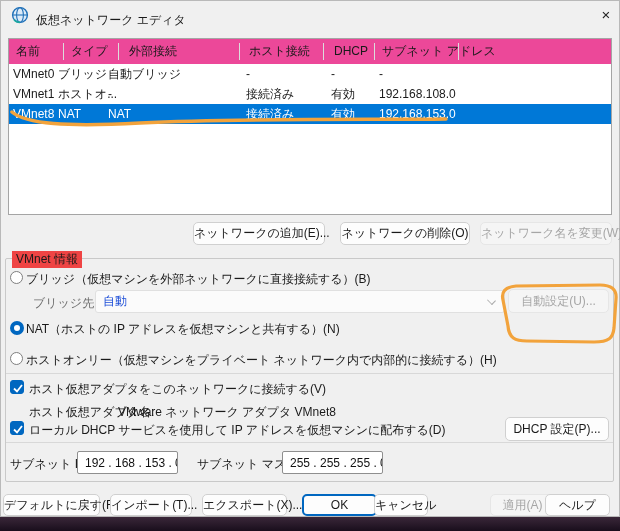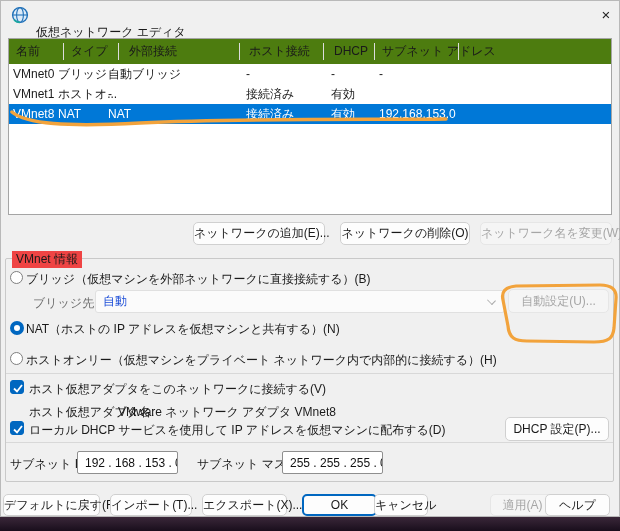--- a/index.html
+++ b/index.html
@@ -4,27 +4,27 @@
 <style>
   * { box-sizing: border-box; margin: 0; padding: 0; }
   html,body { width:620px; height:531px; }
   body { font-family: "Liberation Sans", sans-serif; font-size: 12px; color:#1a1a1a; }
   #screen { position:relative; width:620px; height:531px; overflow:hidden; background:#f0f0f0; }
   .dialog { position:absolute; left:0; top:0; width:620px; height:517px; background:#f0f0f0;
             box-shadow: inset 0 0 0 1px #b9b9b9; }
   
   .titlebar { position:absolute; left:0; top:0; width:620px; height:30px; }
   .app-icon { position:absolute; left:11px; top:6px; width:18px; height:18px; }
-  .title-text { position:absolute; left:36px; top:24px; font-size:12px; }
+  .title-text { position:absolute; left:36px; top:12px; font-size:12px; }
   .close-btn { position:absolute; left:594px; top:3px; width:24px; height:24px;
                text-align:center; line-height:24px; font-size:15px; color:#222; cursor:pointer; }
   
   .table { position:absolute; left:8px; top:38px; width:604px; height:177px;
            background:#ffffff; border:1px solid #a5a5a5; }
-  .thead { position:absolute; left:0; top:0; width:100%; height:25px; background:#4d7c0f; }
+  .thead { position:absolute; left:0; top:0; width:100%; height:25px; background:#ec4899; }
   .thead .hsep { position:absolute; top:4px; width:1px; height:17px; background:#dcdcdc; }
   .hcell { position:absolute; top:0; line-height:25px; white-space:nowrap; }
   .trow { position:absolute; left:0; width:602px; height:20px; line-height:20px; white-space:nowrap;padding-left:6px; }
   .trow span { position:absolute; top:0; }
   .trow.selected { background:#0078d7; color:#ffffff; }
   .c0{left:4px} .c1{left:49px} .c2{left:99px} .c3{left:237px} .c4{left:322px} .c5{left:370px}
   .h0{left:7px} .h1{left:62px} .h2{left:120px} .h3{left:240px} .h4{left:325px} .h5{left:373px}
   
   .btn { position:absolute; height:23px; background:#fdfdfd; border:1px solid #d0d0d0;
          border-radius:5px; text-align:center; line-height:21px; font-size:12px; cursor:pointer;
@@ -101,20 +101,21 @@
         <span class="c3">-</span>
         <span class="c4">-</span>
         <span class="c5">-</span>
       </div>
       <div class="trow" style="top:45px">
         <span class="c0">VMnet1</span>
         <span class="c1">ホストオ...</span>
         <span class="c2">-</span>
         <span class="c3">接続済み</span>
         <span class="c4">有効</span>
+        <span class="c5">192.168.108.0</span>
       </div>
       <div class="trow selected" style="top:65px">
         <span class="c0">VMnet8</span>
         <span class="c1">NAT</span>
         <span class="c2">NAT</span>
         <span class="c3">接続済み</span>
         <span class="c4">有効</span>
         <span class="c5">192.168.153.0</span>
       </div>
     </div>

